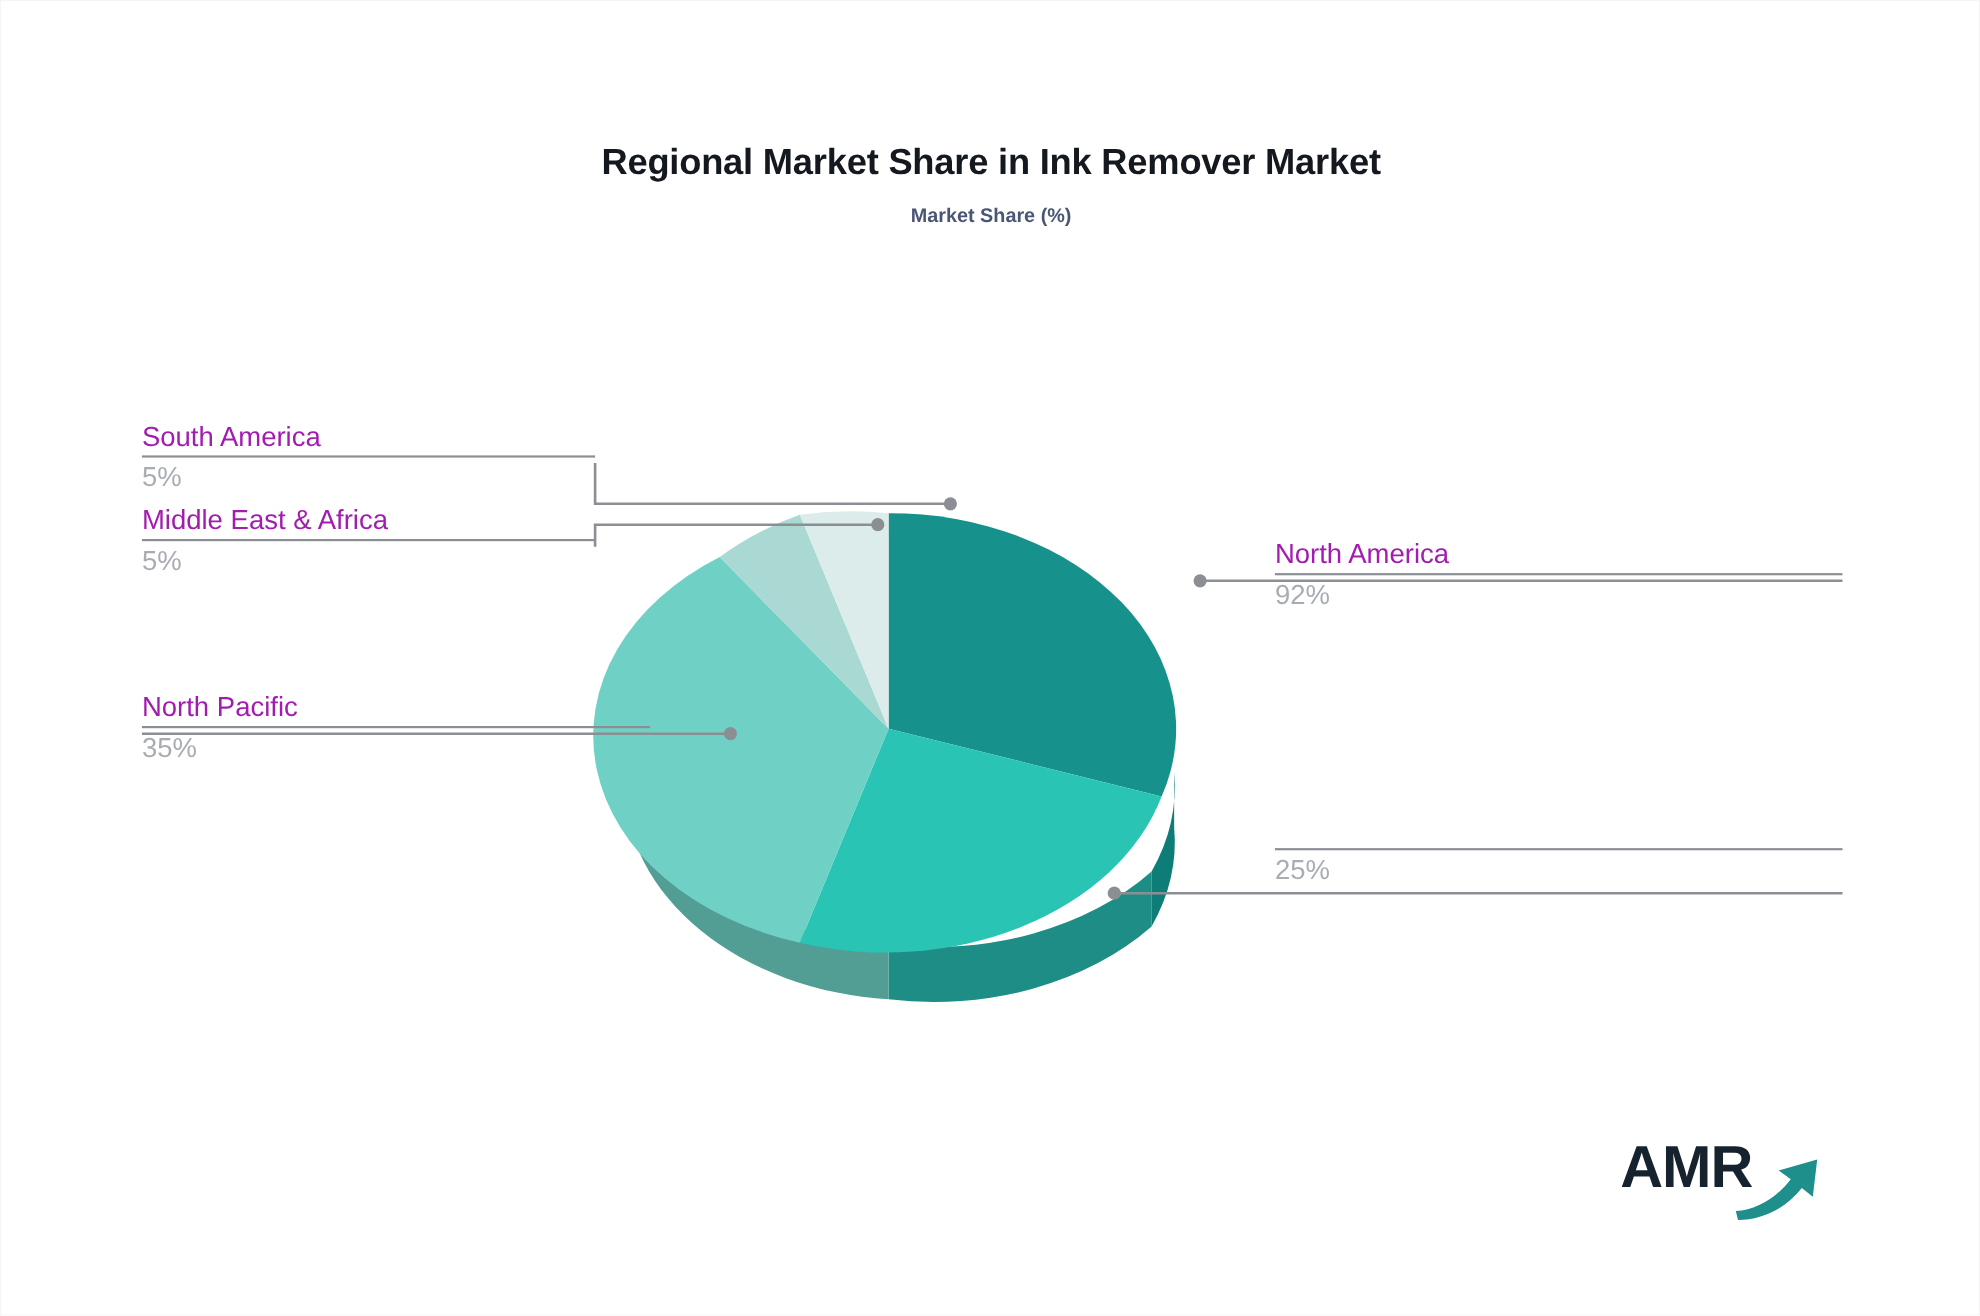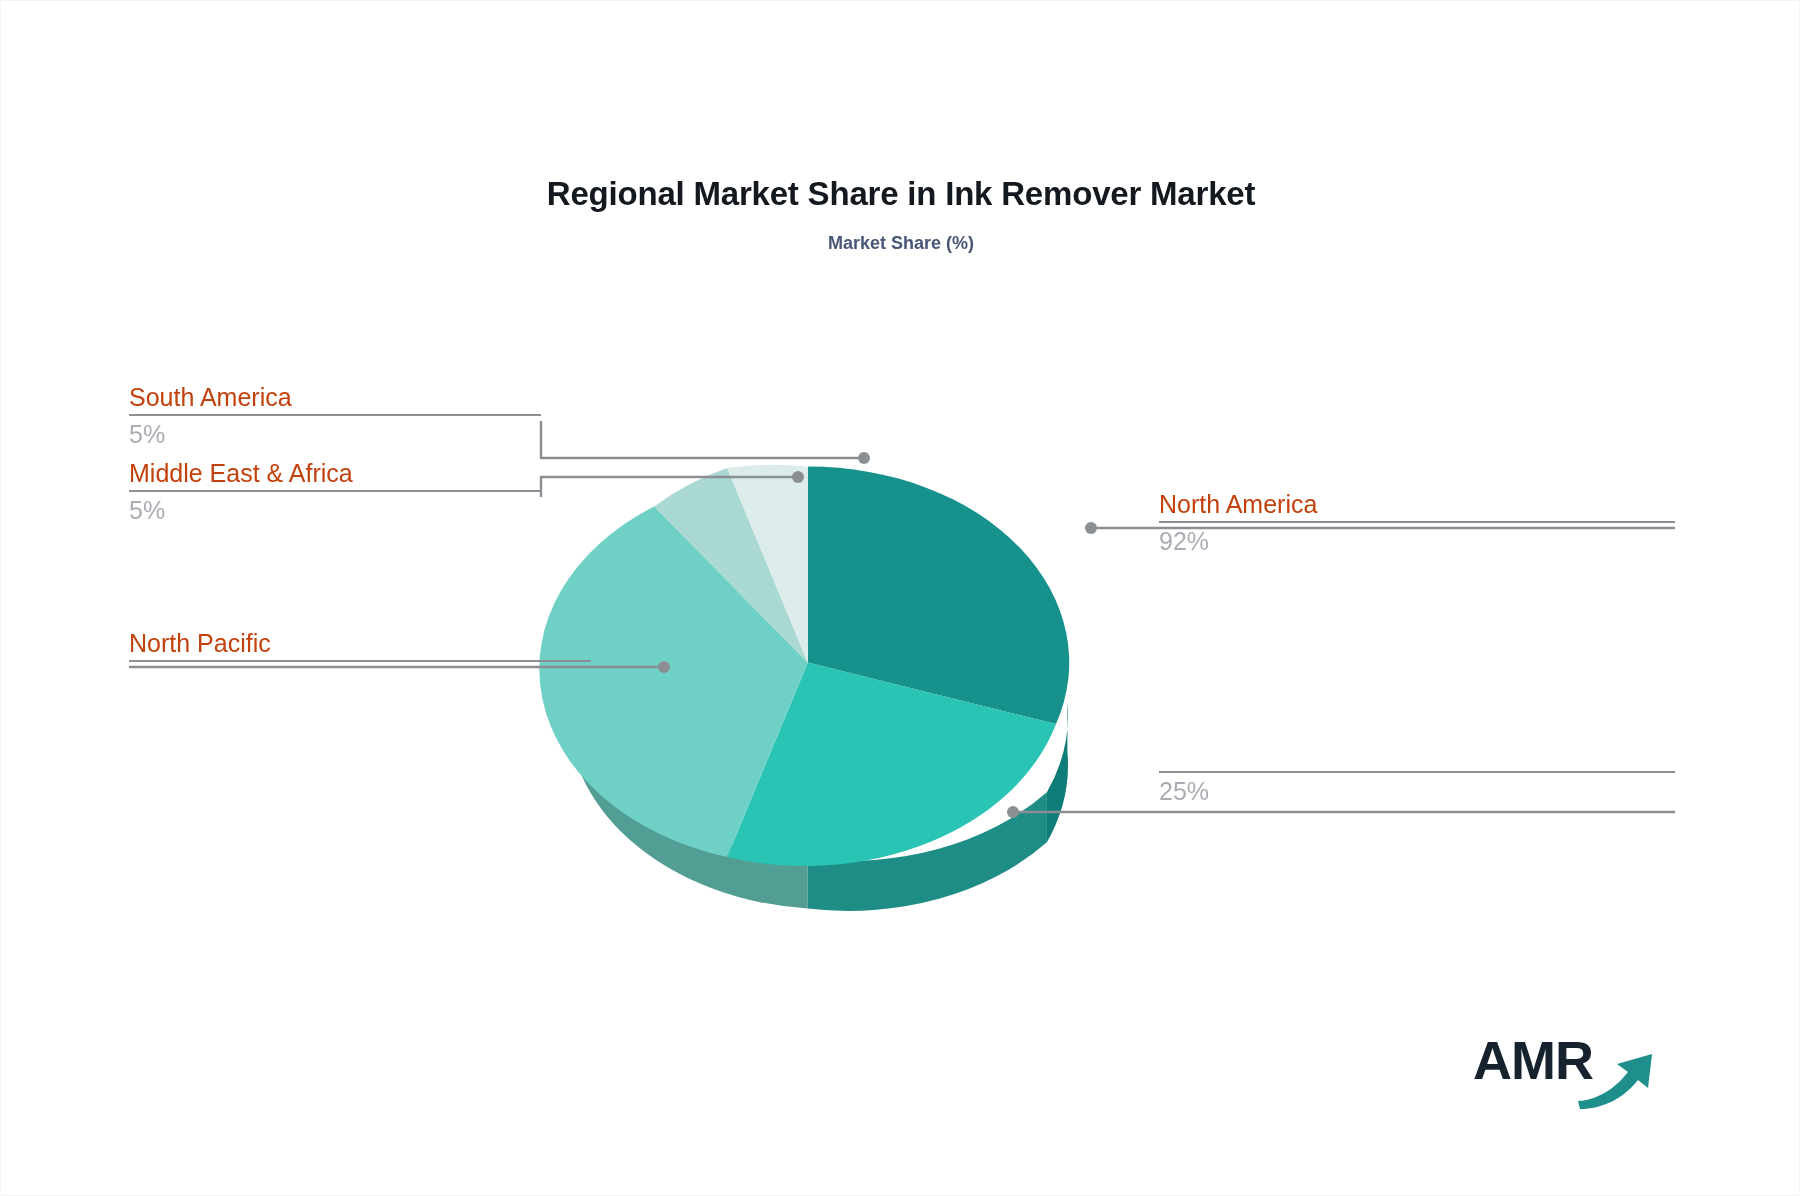--- a/index.html
+++ b/index.html
@@ -21,21 +21,20 @@
     border: 1px solid #f4f5f7;
     box-sizing: border-box;
   }
   
   #title-block {
     position: absolute;
     top: 128px;
     left: 0;
     width: 1800px;
     text-align: center;
-    margin-top: 47px;
   }
   #chart-title {
     font-size: 33px;
     font-weight: bold;
     color: #14181f;
     letter-spacing: -0.2px;
     line-height: 1.1;
   }
   #chart-subtitle {
     margin-top: 22px;
@@ -52,21 +51,21 @@
     width: 1800px;
     height: 1196px;
     pointer-events: none;
   }
   
   .callout {
     position: absolute;
   }
   .callout .cl-name {
     font-size: 25px;
-    color: #c2410c;
+    color: #a21caf;
     white-space: nowrap;
     line-height: 34px;
   }
   .callout .cl-rule {
     height: 0;
     border-top: 2px solid #8b8f94;
   }
   .callout .cl-value {
     font-size: 25px;
     color: #a9adb3;
@@ -172,20 +171,21 @@
 
   <div class="callout left" id="callout-middle-east">
     <div class="cl-name">Middle East &amp; Africa</div>
     <div class="cl-rule"></div>
     <div class="cl-value">5%</div>
   </div>
 
   <div class="callout left" id="callout-asia-pacific">
     <div class="cl-name">North Pacific</div>
     <div class="cl-rule"></div>
+    <div class="cl-value">35%</div>
   </div>
 
   <div class="callout right" id="callout-north-america">
     <div class="cl-name">North America</div>
     <div class="cl-rule"></div>
     <div class="cl-value">92%</div>
   </div>
 
   <div class="callout right" id="callout-europe">
     <div class="cl-rule"></div>

